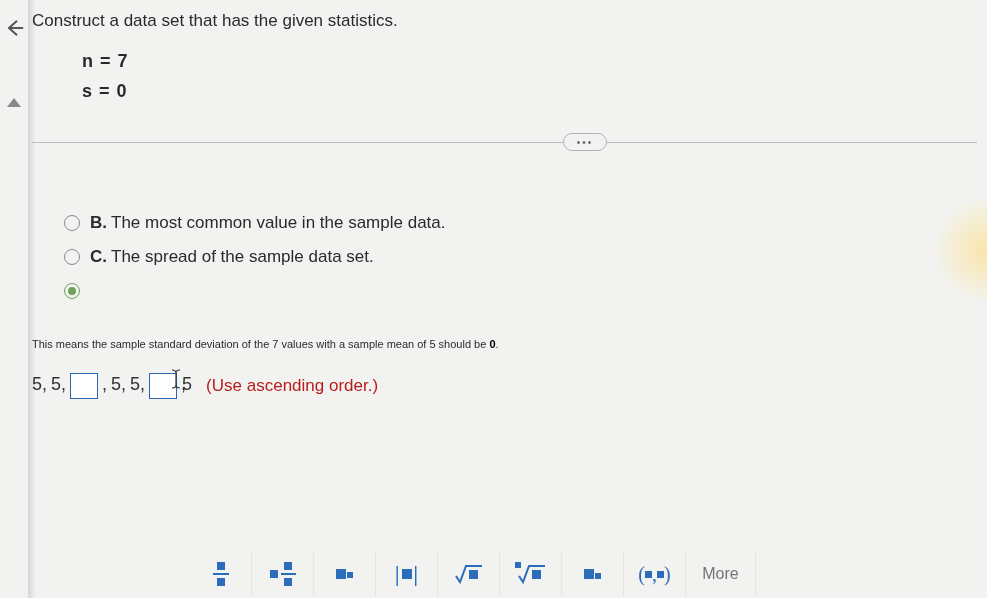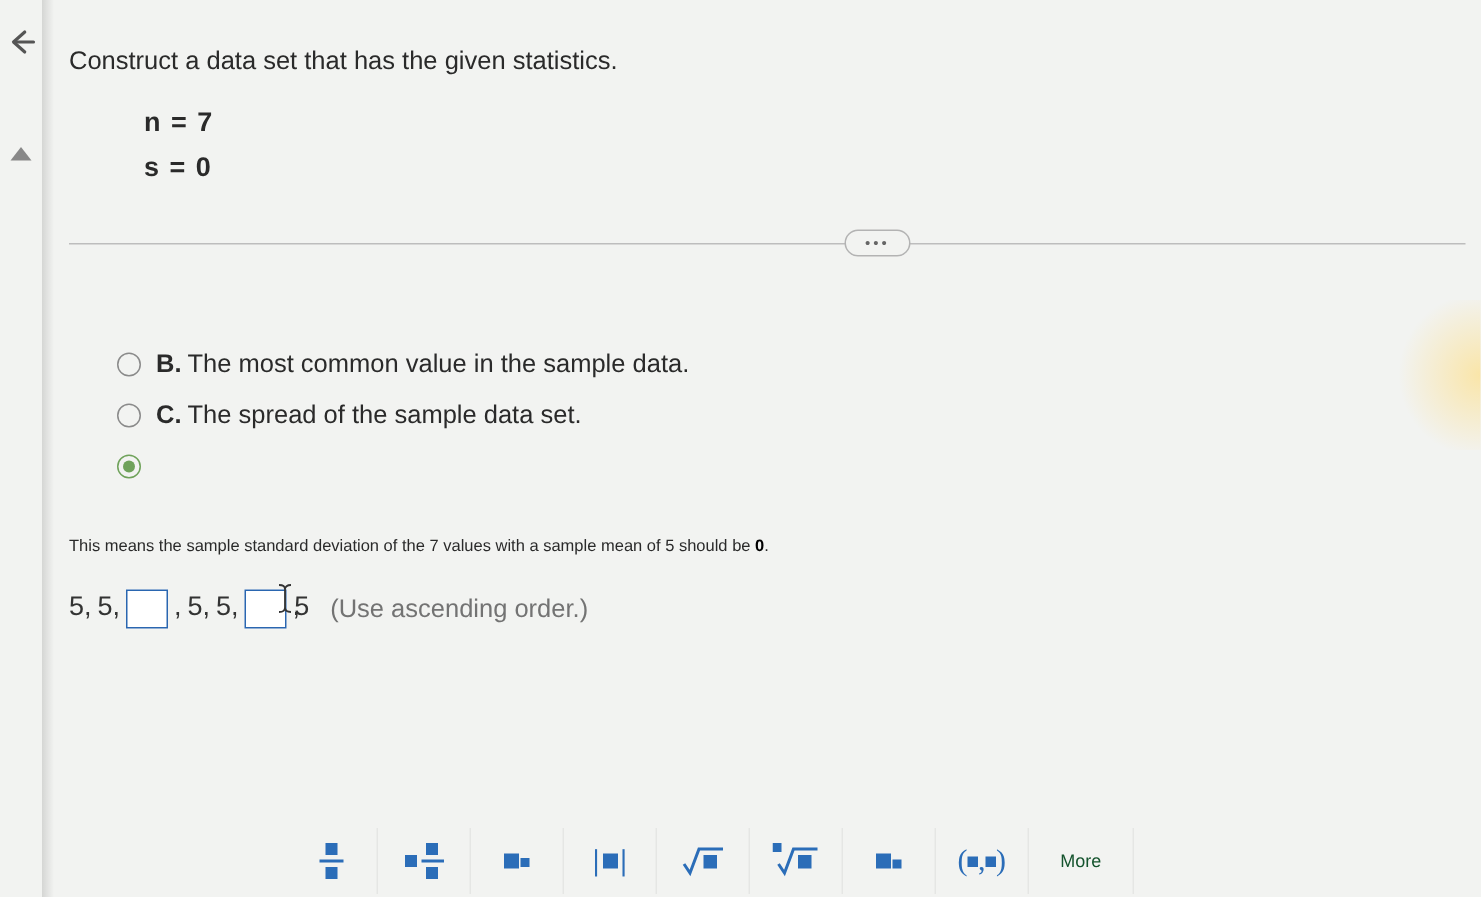--- a/index.html
+++ b/index.html
@@ -25,26 +25,25 @@
   .back-arrow { cursor: pointer; }
   .scroll-up {
     width: 0; height: 0;
     border-left: 7px solid transparent;
     border-right: 7px solid transparent;
     border-bottom: 9px solid #888;
     cursor: pointer;
   }
   .content {
     position: absolute;
-    left: 46px;
+    left: 32px;
     top: 8px;
     right: 10px;
     font-size: 17px;
     line-height: 1.55;
-    margin-top: 20px;
   }
   .prompt { font-size: 17px; margin-bottom: 14px; color:#2a2a2a; }
   .stats {
     margin-left: 50px;
     font-size: 18px;
     letter-spacing: 1px;
     color:#2a2a2a;
   }
   .stats .row { height: 30px; font-weight: bold; }
   .xbar { position: relative; display:inline-block; }
@@ -127,21 +126,21 @@
     position: relative;
   }
   .cursor-box::after {
     content: "";
     position: absolute;
     top: -8px; right: -8px;
     width: 16px; height: 20px;
     background: none;
   }
   .cursor-svg { position:absolute; top:-6px; right:-8px; }
-  .hint { margin-left: 10px; font-size: 17px; color:#737373; }
+  .hint { margin-left: 10px; font-size: 17px; color:#b91c1c; }
   .final5 { margin-left:-8px; }
   .toolbar {
     position: absolute;
     bottom: 0;
     left: 190px;
     height: 48px;
     display:flex;
     align-items:center;
     gap: 0;
   }
@@ -150,21 +149,21 @@
     display:flex;
     align-items:center;
     justify-content:center;
     font-family: "Times New Roman", serif;
     font-size: 20px;
     color: #2b6db8;
     cursor: pointer;
     border-right: 1px solid rgba(0,0,0,0.05);
     position: relative;
   }
-  .tool.more { color:#14532d; font-family: Arial; font-size:12px; width:70px; }
+  .tool.more { color:#737373; font-family: Arial; font-size:16px; width:70px; }
   .box-glyph {
     width: 10px; height: 10px;
     background: #2b6db8;
     display:inline-block;
   }
   .glow {
     position:absolute;
     right: 0; top: 200px;
     width:60px; height:100px;
     background: radial-gradient(circle at right, rgba(255,220,120,0.6), transparent 70%);

